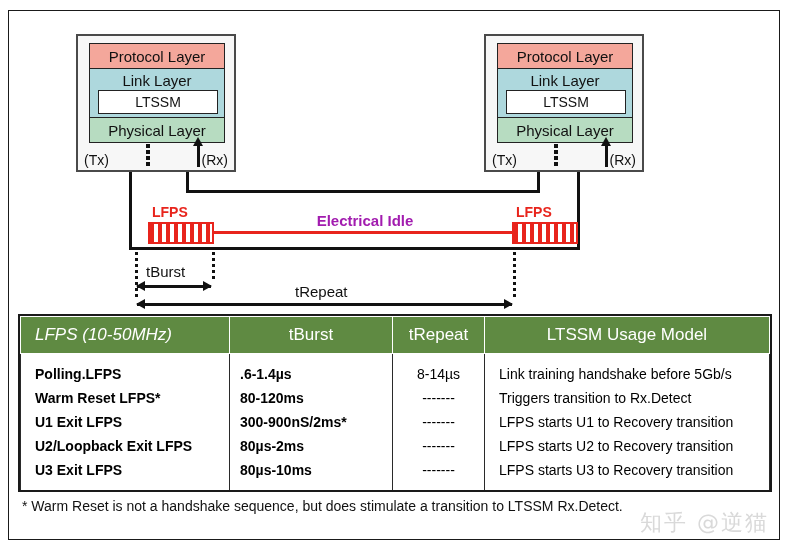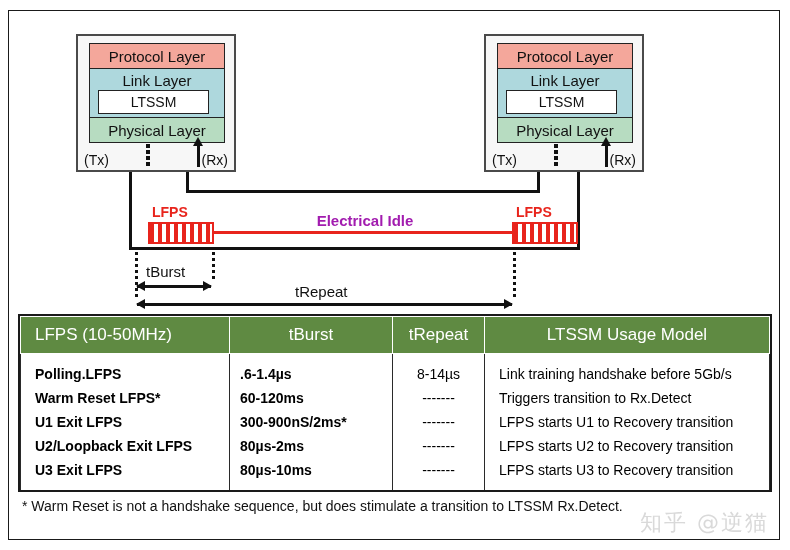--- a/index.html
+++ b/index.html
@@ -27,21 +27,21 @@
   .layers{position:absolute;left:11px;top:7px;width:136px;}
   .layer{
     border:1px solid #222;box-sizing:border-box;
     text-align:center;font-size:15px;line-height:25px;height:26px;
     margin-top:-1px;color:#111;
   }
   .layer.protocol{background:#f4a79b;margin-top:0;}
   .layer.link{background:#aed8dd;height:50px;line-height:24px;position:relative;}
   .layer.phys{background:#b7dcc1;}
   .ltssm{
-    position:absolute;left:8px;top:21px;width:111px;height:24px;
+    position:absolute;left:8px;top:21px;width:120px;height:24px;
     background:#ffffff;border:1px solid #222;box-sizing:border-box;
     font-size:14px;line-height:22px;text-align:center;
   }
 
   .port{
     position:absolute;bottom:2px;font-size:14px;color:#111;
   }
   .port.tx{left:6px;}
   .port.rx{right:6px;}
 
@@ -114,21 +114,21 @@
 
   
   .tbl{
     position:absolute;left:20px;top:316px;width:750px;
     border-collapse:collapse;table-layout:fixed;
   }
   .tbl th{
     background:#5f8a42;color:#ffffff;font-size:17px;font-weight:normal;
     padding:8px 4px;border:1px solid #ffffff;text-align:center;
   }
-  .tbl th.first{text-align:left;padding-left:14px;}
+  .tbl th.first{text-align:left;padding-left:14px;font-style:italic;}
   .tbl td{
     border:1px solid #2a2a2a;font-size:14px;padding:0;vertical-align:top;
     background:#fff;
     margin-top:32px;
   }
   .cellstack{padding:8px 0 8px 0;}
   .cellstack div{line-height:24px;font-weight:bold;padding:0 10px;white-space:nowrap;}
   .cellstack.c1 div{padding-left:14px;}
   .cellstack.c3 div,.cellstack.c4 div{font-weight:normal;}
   .cellstack.c3 div{text-align:center;}
@@ -239,21 +239,21 @@
             <div>Polling.LFPS</div>
             <div>Warm Reset LFPS*</div>
             <div>U1 Exit LFPS</div>
             <div>U2/Loopback Exit LFPS</div>
             <div>U3 Exit LFPS</div>
           </div>
         </td>
         <td>
           <div class="cellstack c2">
             <div>.6-1.4µs</div>
-            <div>60-120ms</div>
+            <div>80-120ms</div>
             <div>300-900nS/2ms*</div>
             <div>80µs-2ms</div>
             <div>80µs-10ms</div>
           </div>
         </td>
         <td>
           <div class="cellstack c3">
             <div>8-14µs</div>
             <div>-------</div>
             <div>-------</div>

